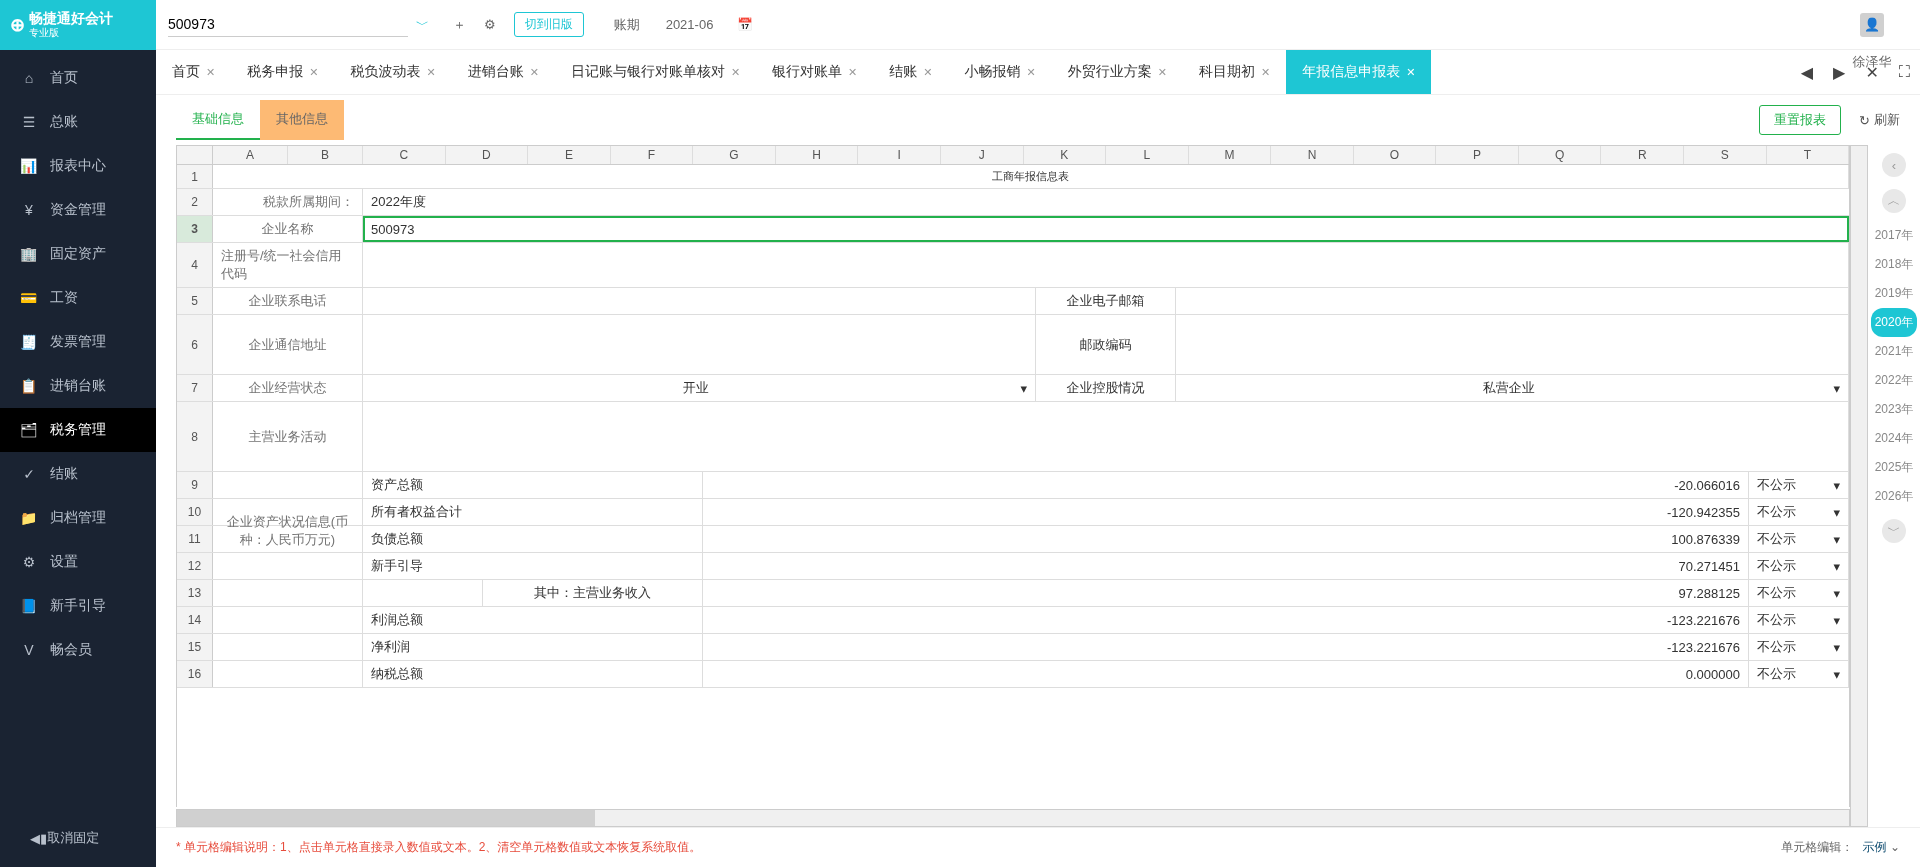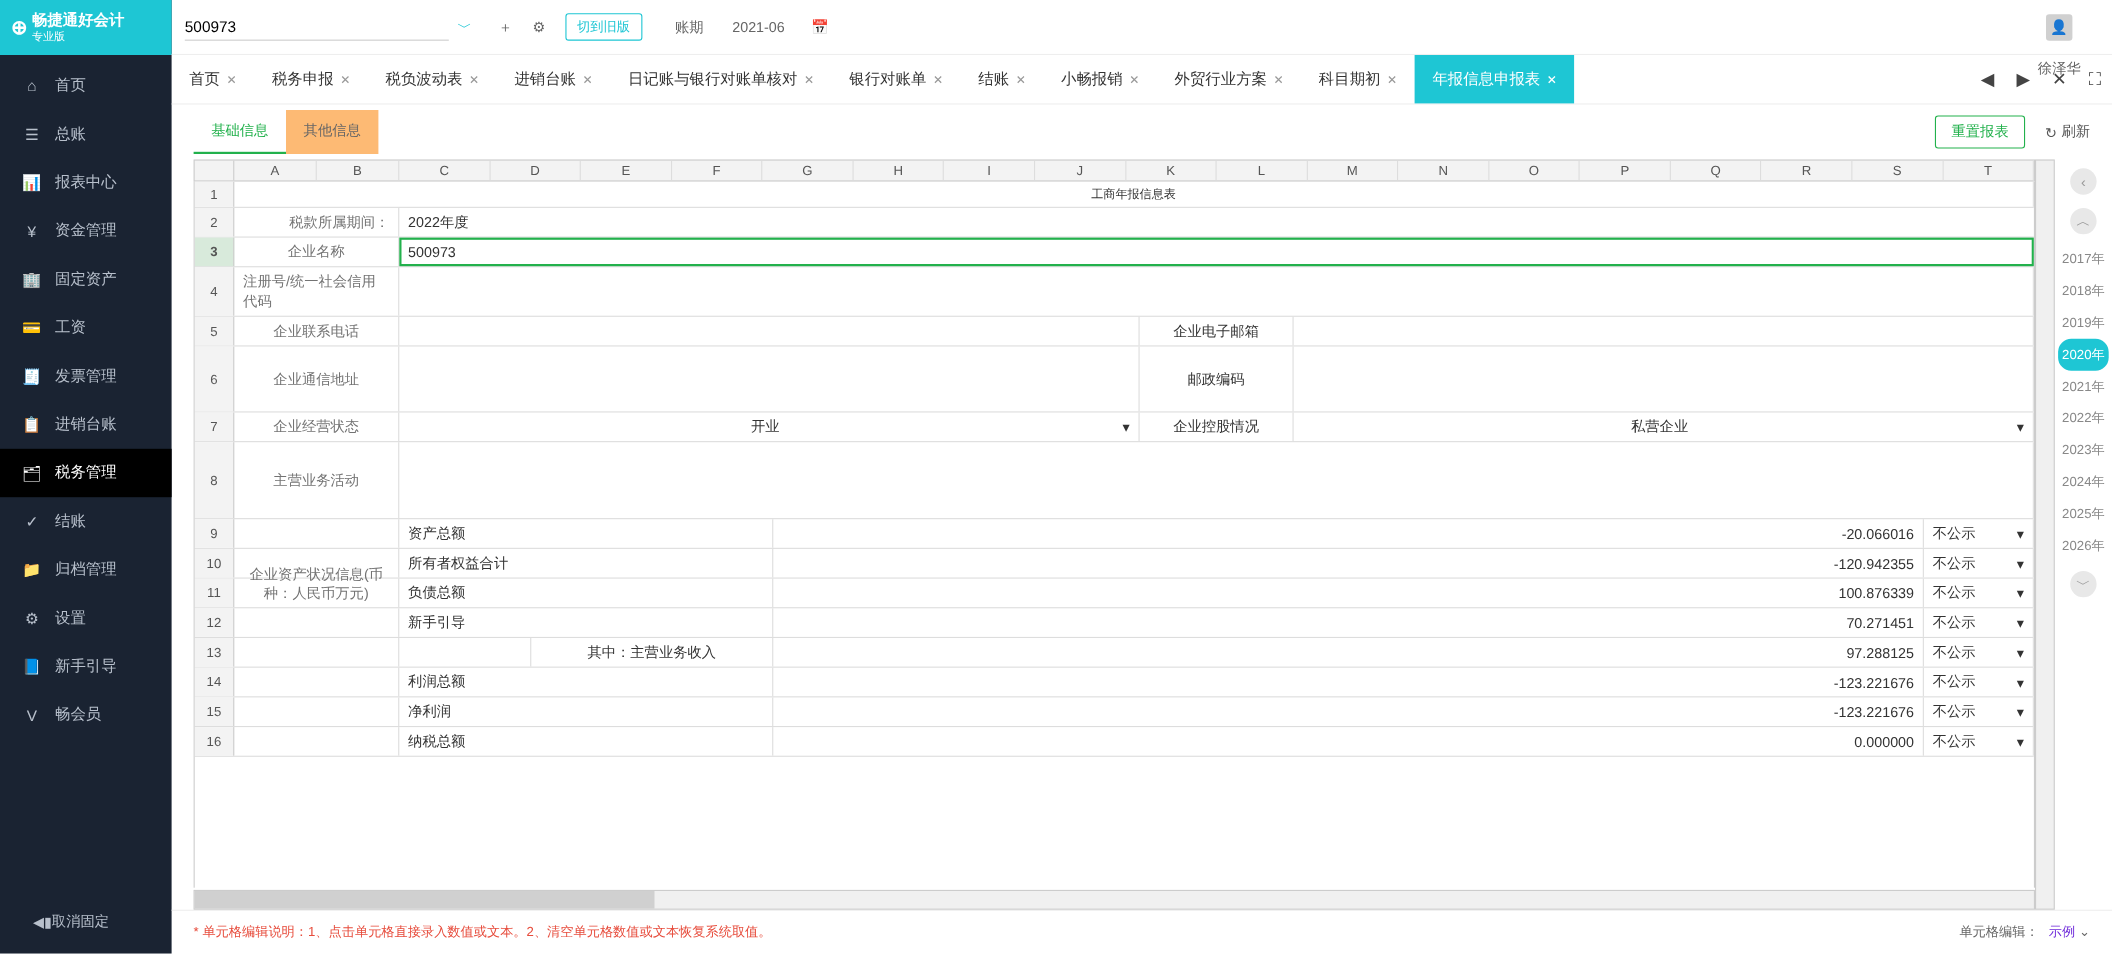--- a/index.html
+++ b/index.html
@@ -68,21 +68,21 @@
 .vscroll { width: 18px; background: #f0f0f0; border: 1px solid #ccc; }
 .year-rail { width: 52px; display: flex; flex-direction: column; align-items: center; padding-top: 4px; gap: 4px; }
 .year-btn { padding: 6px 4px; font-size: 12px; color: #888; cursor: pointer; border-radius: 12px; }
 .year-btn.active { background: #1ec6d4; color: #fff; }
 .rail-arrow { width: 24px; height: 24px; border-radius: 50%; background: #e8e8e8; display: flex; align-items: center; justify-content: center; color: #999; margin: 4px 0; }
 .hscroll-row { height: 18px; border: 1px solid #ccc; background: #f0f0f0; margin-top: 2px; display: flex; }
 .hscroll-row .thumb-left { width: 25%; background: #d0d0d0; }
 .footer { height: 40px; display: flex; align-items: center; padding: 0 20px; border-top: 1px solid #eee; font-size: 12px; }
 .footer-note { color: #e74c3c; }
 .footer-right { margin-left: auto; color: #666; }
-.footer-right a { color: #6d28d9; margin-left: 6px; text-align: center; }
+.footer-right a { color: #0c4a6e; margin-left: 6px; text-align: center; }
 </style>
 </head>
 <body>
 
 <div class="app">
   <div class="sidebar">
     <div class="logo">
       <span class="logo-icon">⊕</span>
       <div>
         <span>畅捷通好会计</span>

